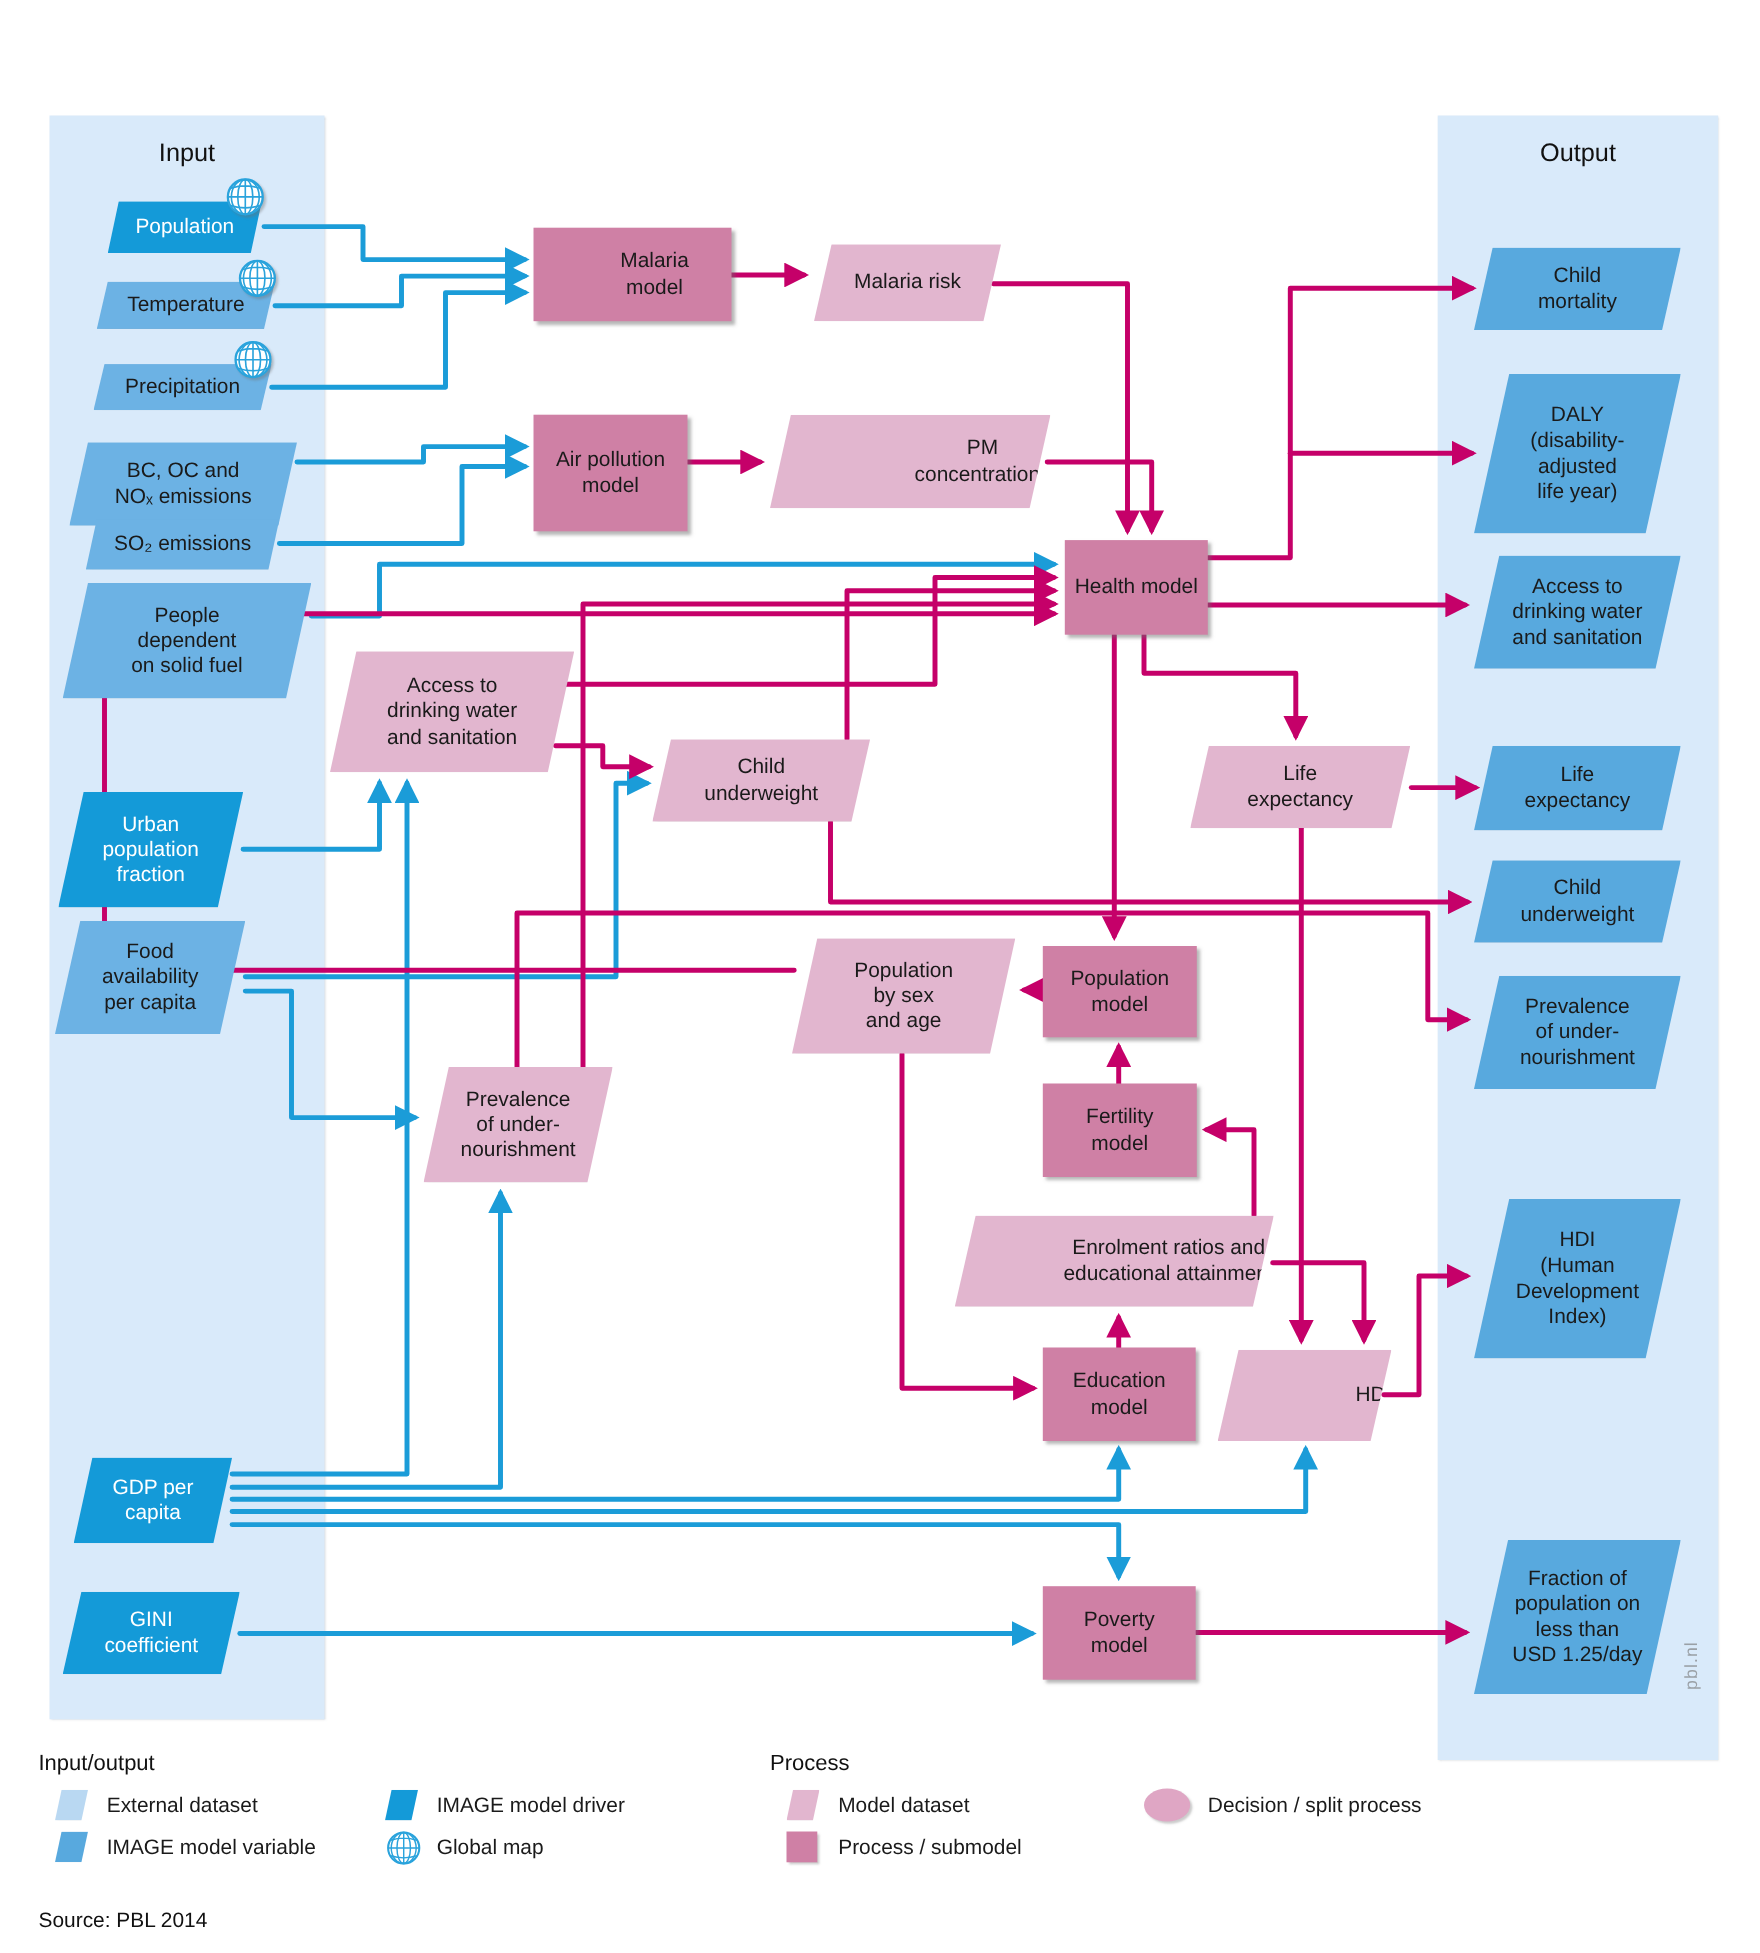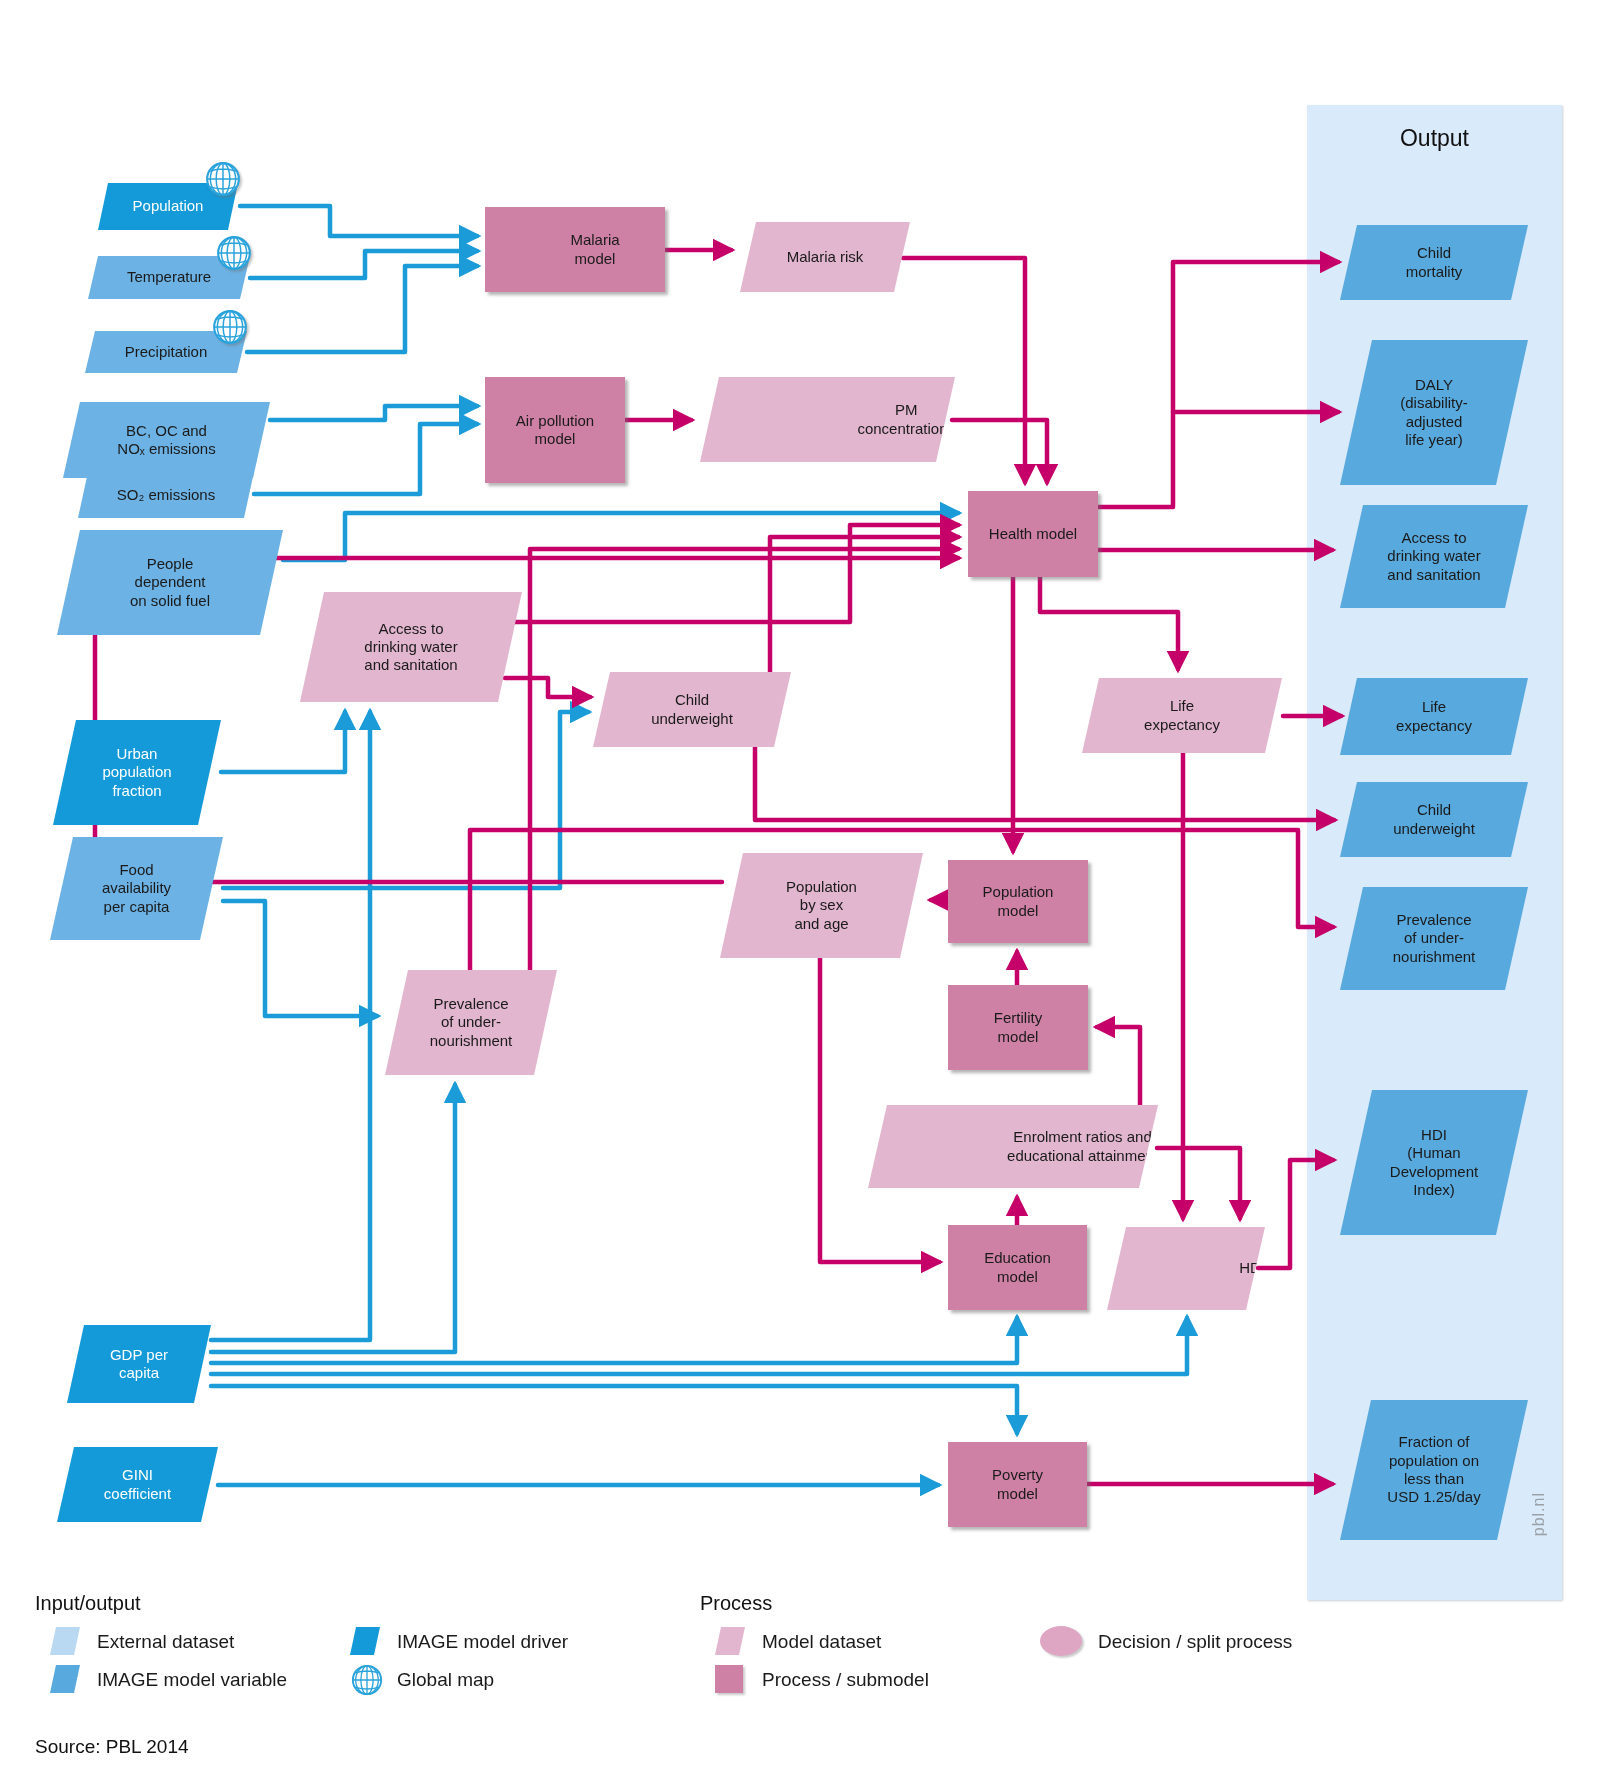--- a/index.html
+++ b/index.html
@@ -6,21 +6,21 @@
   body{font-family:"Liberation Sans",sans-serif;}
   #canvas{position:relative;width:1600px;height:1775px;background:#fff;overflow:hidden;}
   .abs{position:absolute;}
   #title{left:35px;top:48px;font-size:27px;font-weight:bold;color:#8a8c1f;letter-spacing:.2px;}
   .panel{background:#d9eafa;box-shadow:1px 1px 2px rgba(150,160,170,.5);}
   #input-panel{left:45px;top:105px;width:250px;height:1458px;}
   #output-panel{left:1307px;top:105px;width:255px;height:1495px;}
   .panel-label{width:100%;text-align:center;top:20px;font-size:23px;color:#111;}
   svg.wires{left:0;top:0;z-index:1;}
   .node{z-index:2;display:flex;align-items:center;justify-content:center;text-align:center;
-        font-size:15px;line-height:1.22;color:#1a1a1a;white-space:pre-line;
+        font-size:19px;line-height:1.22;color:#1a1a1a;white-space:pre-line;
         filter:drop-shadow(3px 3px 2px rgba(110,110,110,.45));}
   .pbox{background:#cf80a5;box-shadow:3px 3px 3px rgba(110,110,110,.5);filter:none;}
   .pvar{background:#6cb2e4;}
   .pdrv{background:#149ad8;color:#ffffff;}
   .pout{background:#58a9de;}
   .pds{background:#e2b6cf;}
   .sk6{clip-path:polygon(6px 0,100% 0,calc(100% - 6px) 100%,0 100%);}
   .sk10{clip-path:polygon(10px 0,100% 0,calc(100% - 10px) 100%,0 100%);}
   .sk16{clip-path:polygon(16px 0,100% 0,calc(100% - 16px) 100%,0 100%);}
   .sk17{clip-path:polygon(17px 0,100% 0,calc(100% - 17px) 100%,0 100%);}
@@ -77,20 +77,23 @@
   .lg-square{width:28px;height:28px;box-shadow:2px 2px 2px rgba(140,140,140,.45);}
   .lg-ellipse{width:42px;height:30px;border-radius:50%;background:#dfa6c4;box-shadow:2px 2px 2px rgba(140,140,140,.45);}
   #source{left:35px;top:1736px;font-size:19px;color:#111;}
 </style>
 </head>
 <body>
 
 <div id="canvas">
 
 
+  <div id="input-panel" class="abs panel">
+    <div class="abs panel-label">Input</div>
+  </div>
   <div id="output-panel" class="abs panel">
     <div class="abs panel-label">Output</div>
   </div>
 
   <svg class="abs wires" width="1600" height="1775" viewBox="0 0 1600 1775">
     <defs>
       <marker id="ab" viewBox="0 0 10 10" refX="8" refY="5" markerWidth="5" markerHeight="5" orient="auto-start-reverse">
         <path d="M0,0 L10,5 L0,10 z" fill="#1b9cd8"></path>
       </marker>
       <marker id="am" viewBox="0 0 10 10" refX="8" refY="5" markerWidth="5" markerHeight="5" orient="auto-start-reverse">

